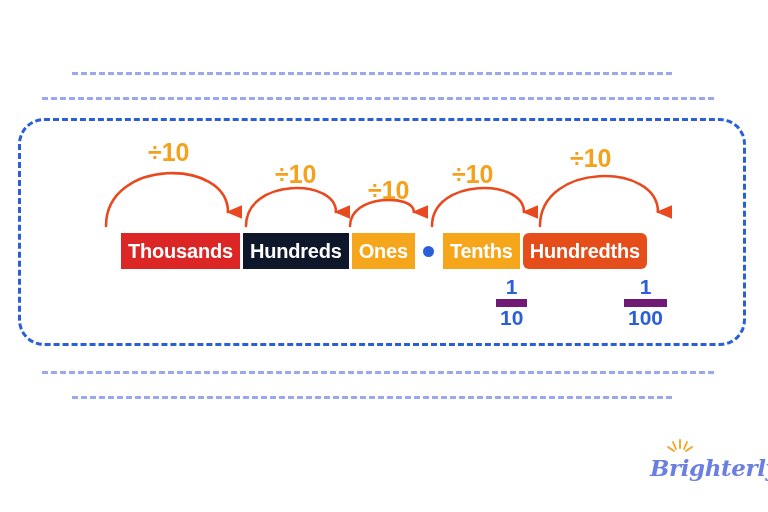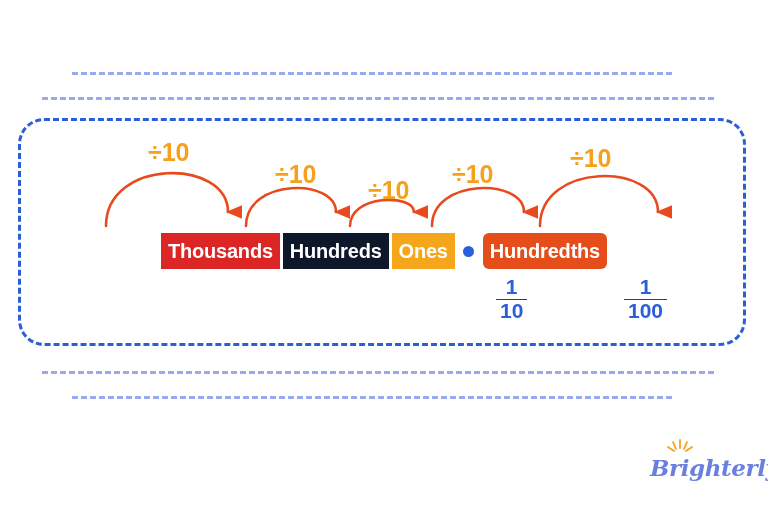--- a/index.html
+++ b/index.html
@@ -98,21 +98,21 @@
     line-height: 1.08;
     font-family: "Liberation Sans", sans-serif;
   }
   .fraction .num {
     display: block;
     padding: 0 4px;
   }
   .fraction .den {
     display: block;
     padding: 0 4px;
-    border-top: 1px solid #701a75;
+    border-top: 8px solid #701a75;
   }
   .frac-tenths      { left: 496px; top: 276px; }
   .frac-hundredths  { left: 624px; top: 276px; }
 
   
   .div-label {
     position: absolute;
     color: #f5a11b;
     font-weight: bold;
     font-size: 25px;
@@ -174,20 +174,21 @@
 <div class="div-label" style="left:452px; top:160px;">÷10</div>
 <div class="div-label" style="left:570px; top:144px;">÷10</div>
 
 <div class="strip">
   <div class="cell" style="background:#dc2626;">Thousands</div>
   <div class="cell" style="background:#0f172a;">Hundreds</div>
   <div class="cell" style="background:#f5a61b;">Ones</div>
   <div class="dot-cell">
     <div class="dot"></div>
   </div>
+  <div class="cell" style="background:#f5a61b;">Tenths</div>
   <div class="cell" style="background:#e54d1b;">Hundredths</div>
 </div>
 
 <div class="fraction frac-tenths">
   <span class="num">1</span>
   <span class="den">10</span>
 </div>
 <div class="fraction frac-hundredths">
   <span class="num">1</span>
   <span class="den">100</span>

